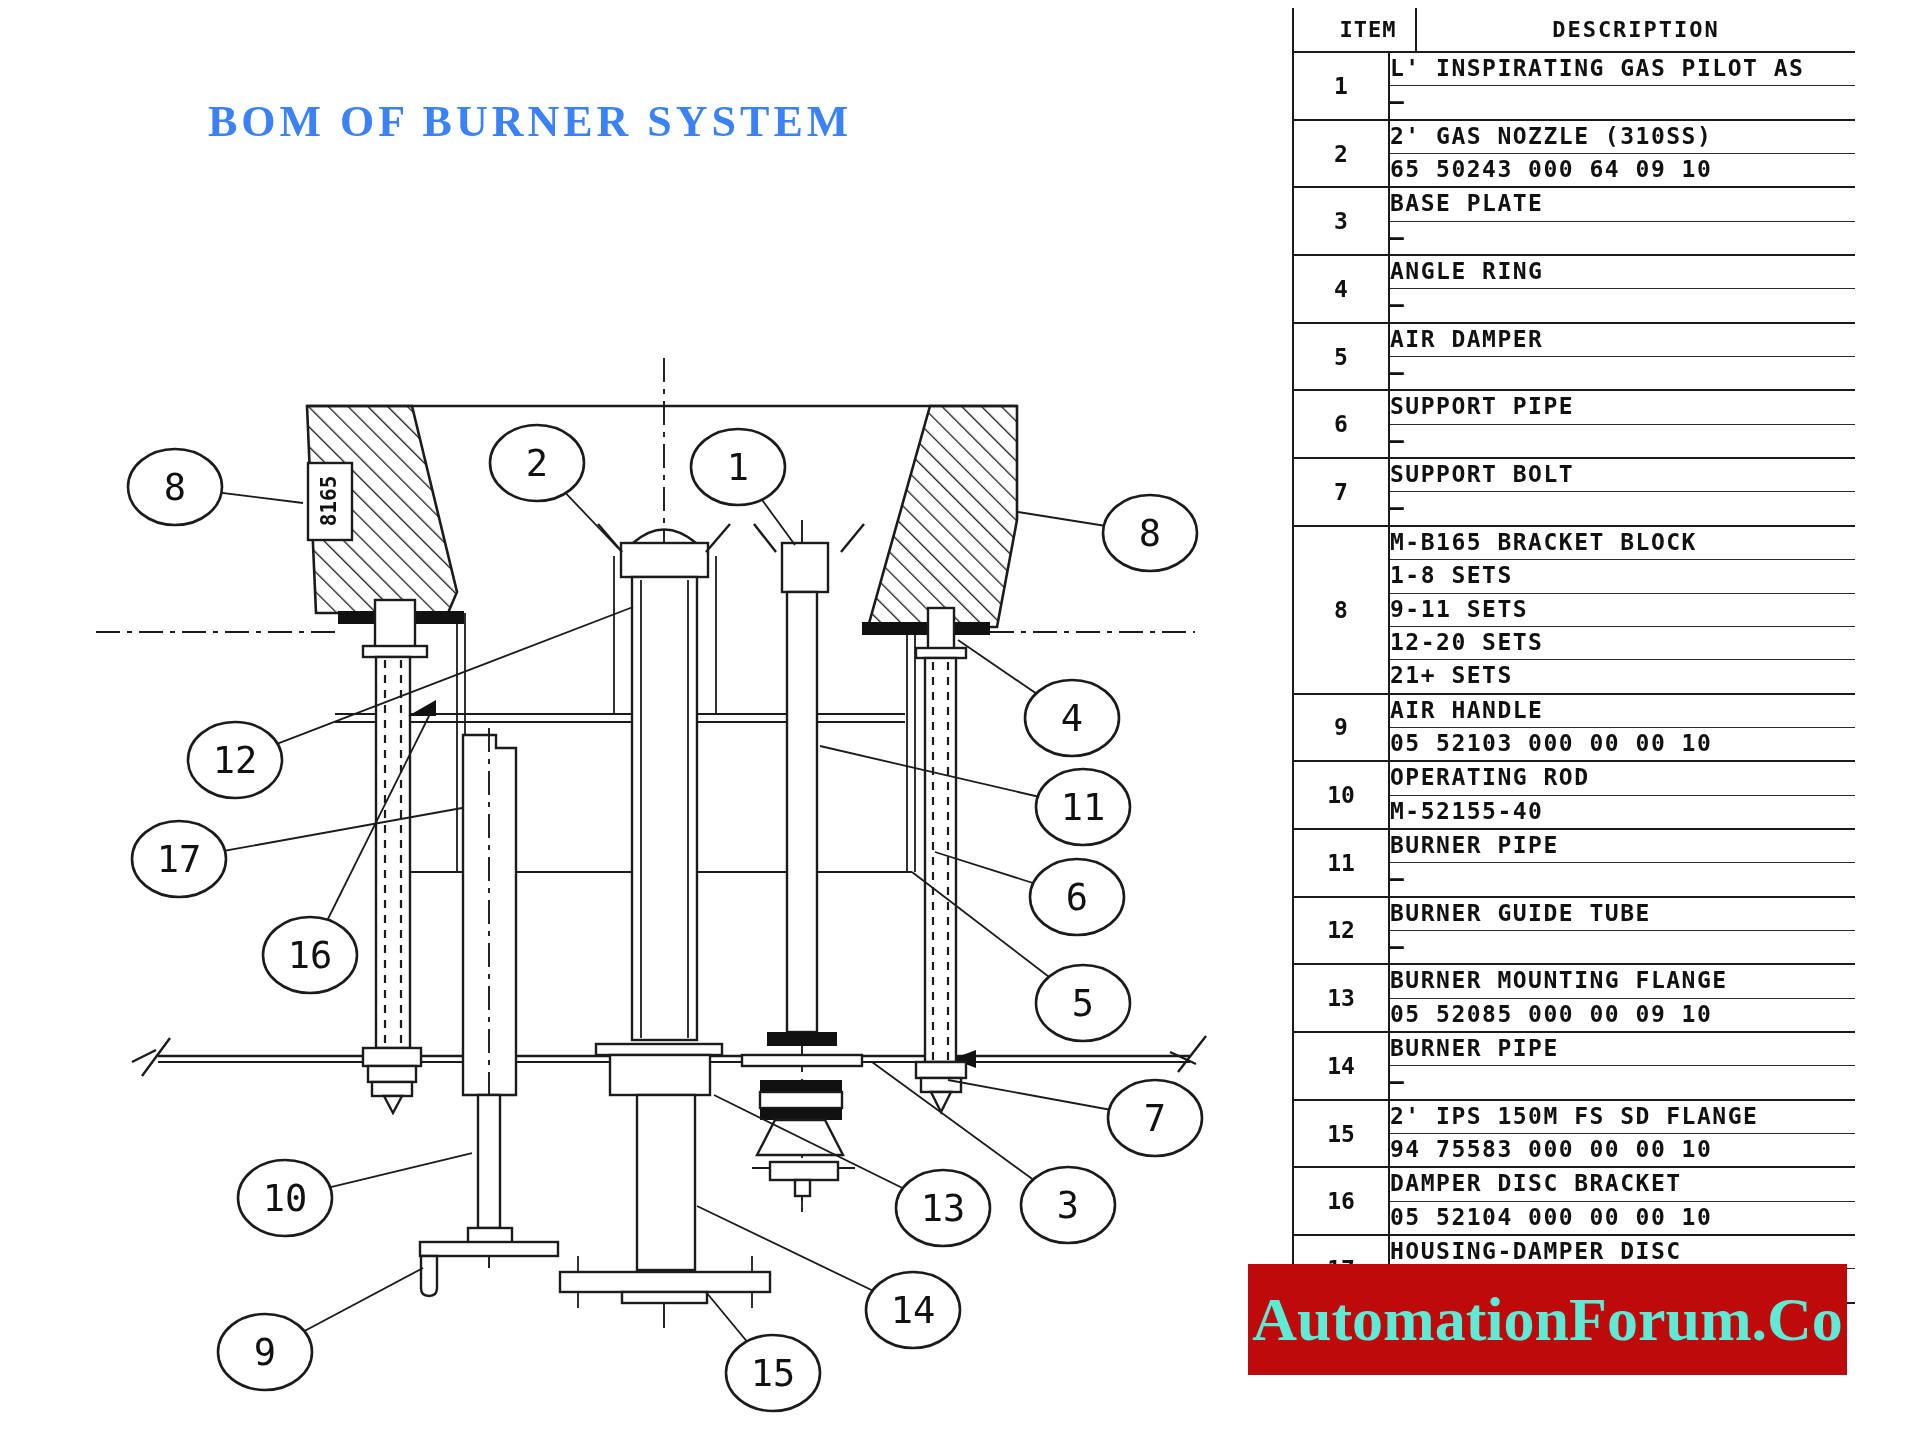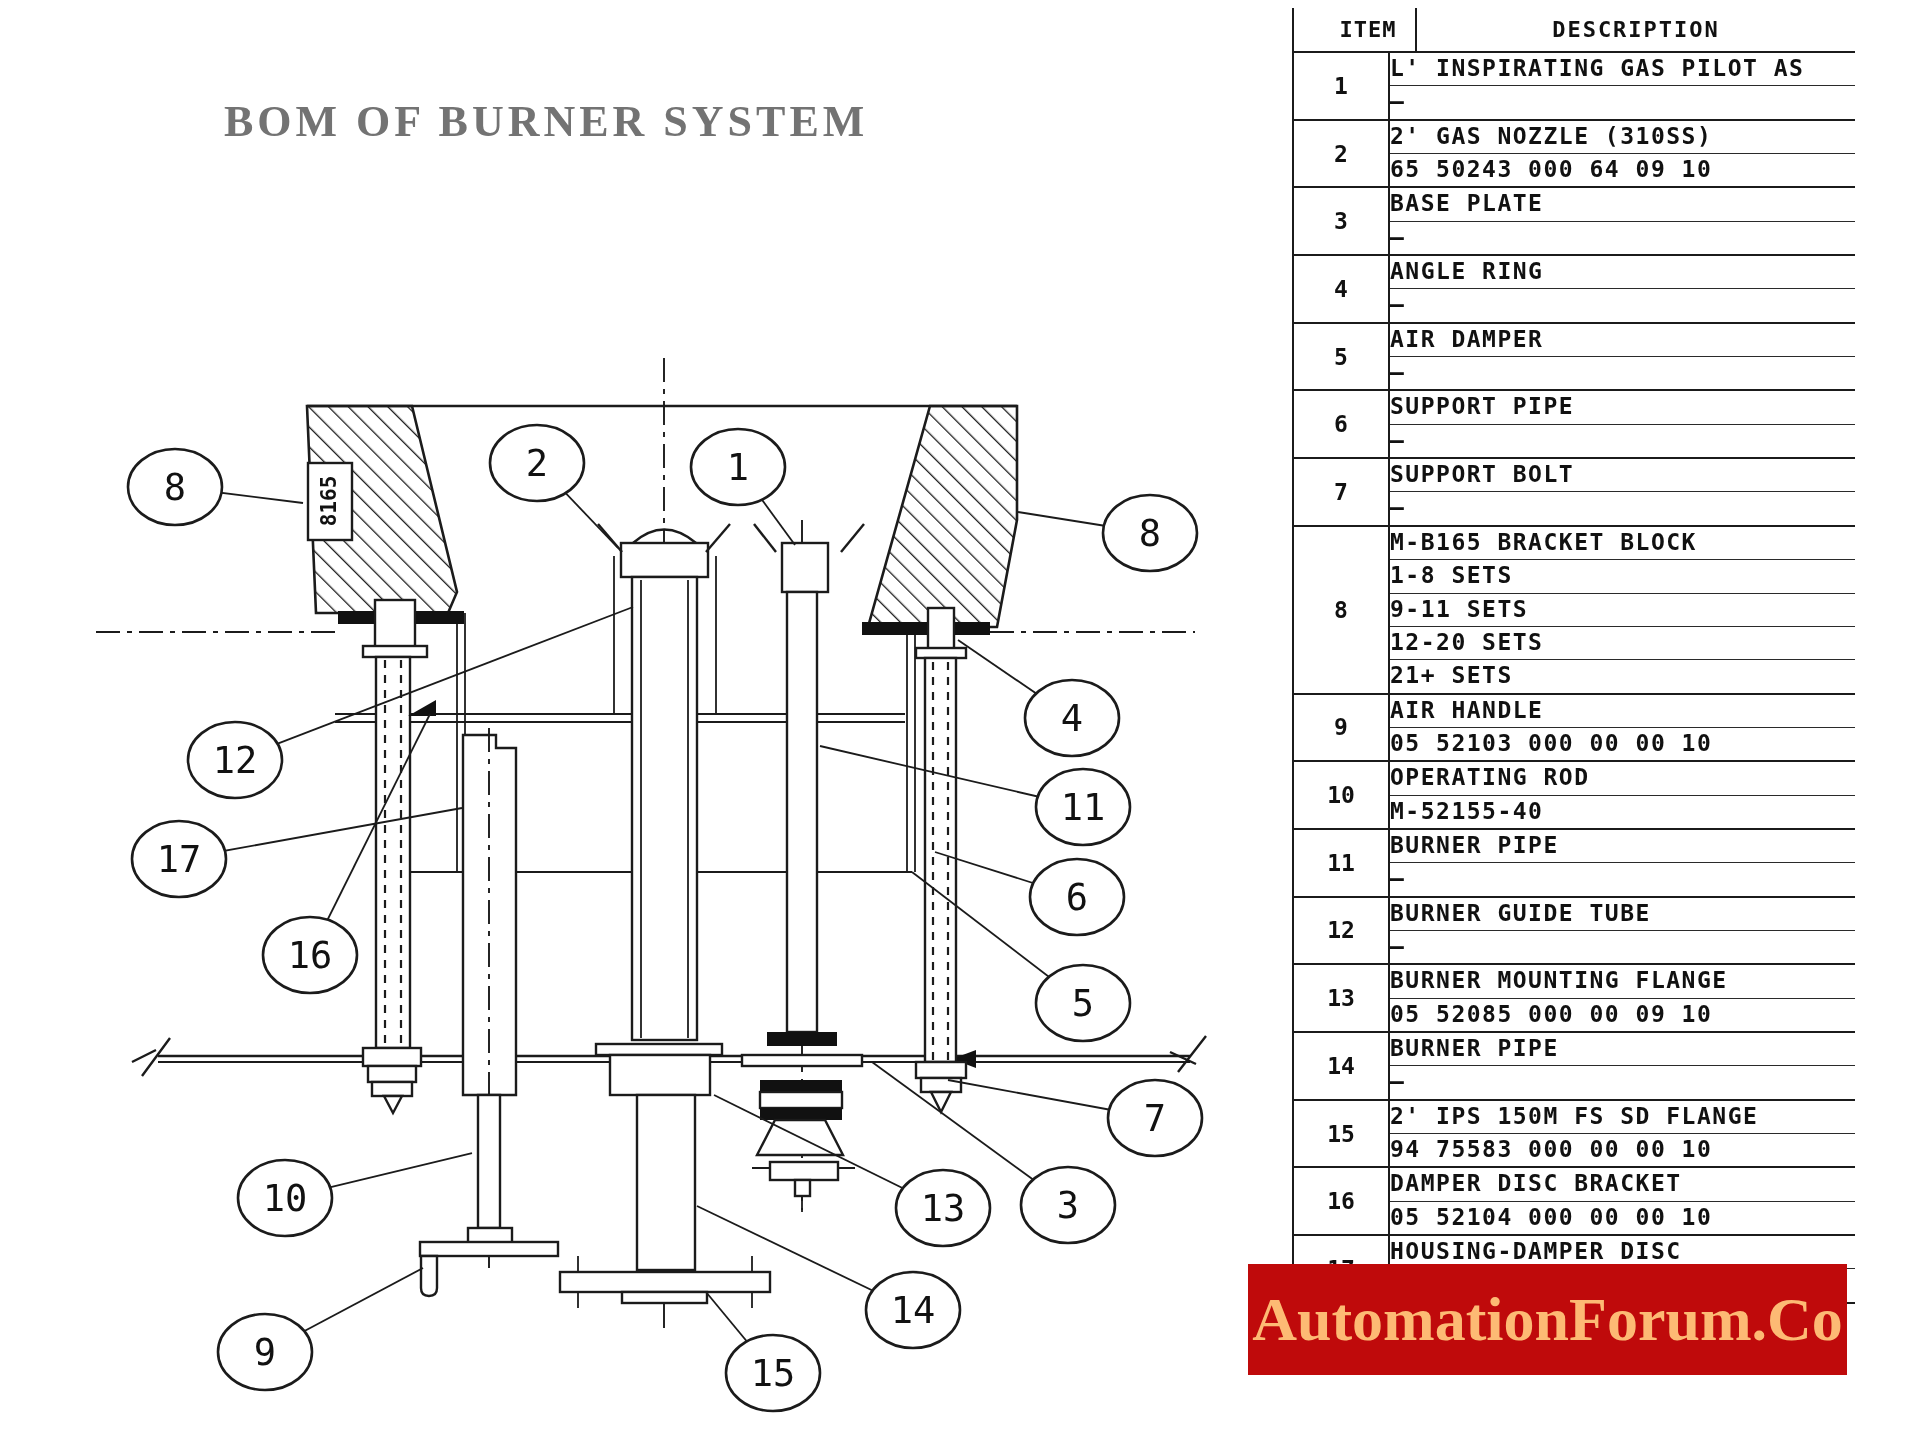--- a/index.html
+++ b/index.html
@@ -1,21 +1,21 @@
 <!DOCTYPE html>
 <html><head>
 <meta charset="utf-8">
 <style>
   html,body{margin:0;padding:0;background:#fff;}
   #page{position:relative;width:1920px;height:1435px;background:#ffffff;overflow:hidden;
         font-family:"Liberation Sans",sans-serif;}
   #drawing-svg{position:absolute;left:0;top:0;}
   
-  #main-title{position:absolute;left:224px;top:96px;font-family:"Liberation Serif",serif;
-    font-weight:bold;font-size:44px;letter-spacing:4px;color:#737373;white-space:nowrap;}
+  #main-title{position:absolute;left:208px;top:96px;font-family:"Liberation Serif",serif;
+    font-weight:bold;font-size:44px;letter-spacing:4px;color:#3b82f6;white-space:nowrap;}
   
   #bom-table{position:absolute;left:1292px;top:8px;width:561px;border-left:2.5px solid #1b1b1b;
     font-family:"DejaVu Sans Mono","Liberation Mono",monospace;color:#111;}
   .thead{display:flex;height:43px;border-bottom:2.5px solid #1b1b1b;align-items:center;padding-left:27px;}
   .th-item{width:94px;border-right:2.5px solid #1b1b1b;text-align:center;font-weight:bold;
     font-size:22px;letter-spacing:1px;align-self:stretch;display:flex;align-items:center;justify-content:center;}
   .th-desc{flex:1;text-align:center;font-weight:bold;font-size:22px;letter-spacing:2px;}
   .trow{display:flex;border-bottom:2.5px solid #1b1b1b;}
   .titem{width:94px;border-right:2.5px solid #1b1b1b;display:flex;align-items:center;
     justify-content:center;font-weight:bold;font-size:23px;}
@@ -368,16 +368,16 @@
           <div class="titem">17</div>
           <div class="tdesc">
             <div class="tline">HOUSING-DAMPER DISC</div>
             <div class="tline">M-52154-40</div>
           </div>
         </div>
       </div>
   </div>
 
   <div id="logo-banner" style="background: rgb(191, 10, 11);">
-    <span id="logo-text" style="color: #fdba74;">AutomationForum.Co</span>
+    <span id="logo-text" style="color: #5eead4;">AutomationForum.Co</span>
   </div>
 
 </div>
 
 </body></html>

